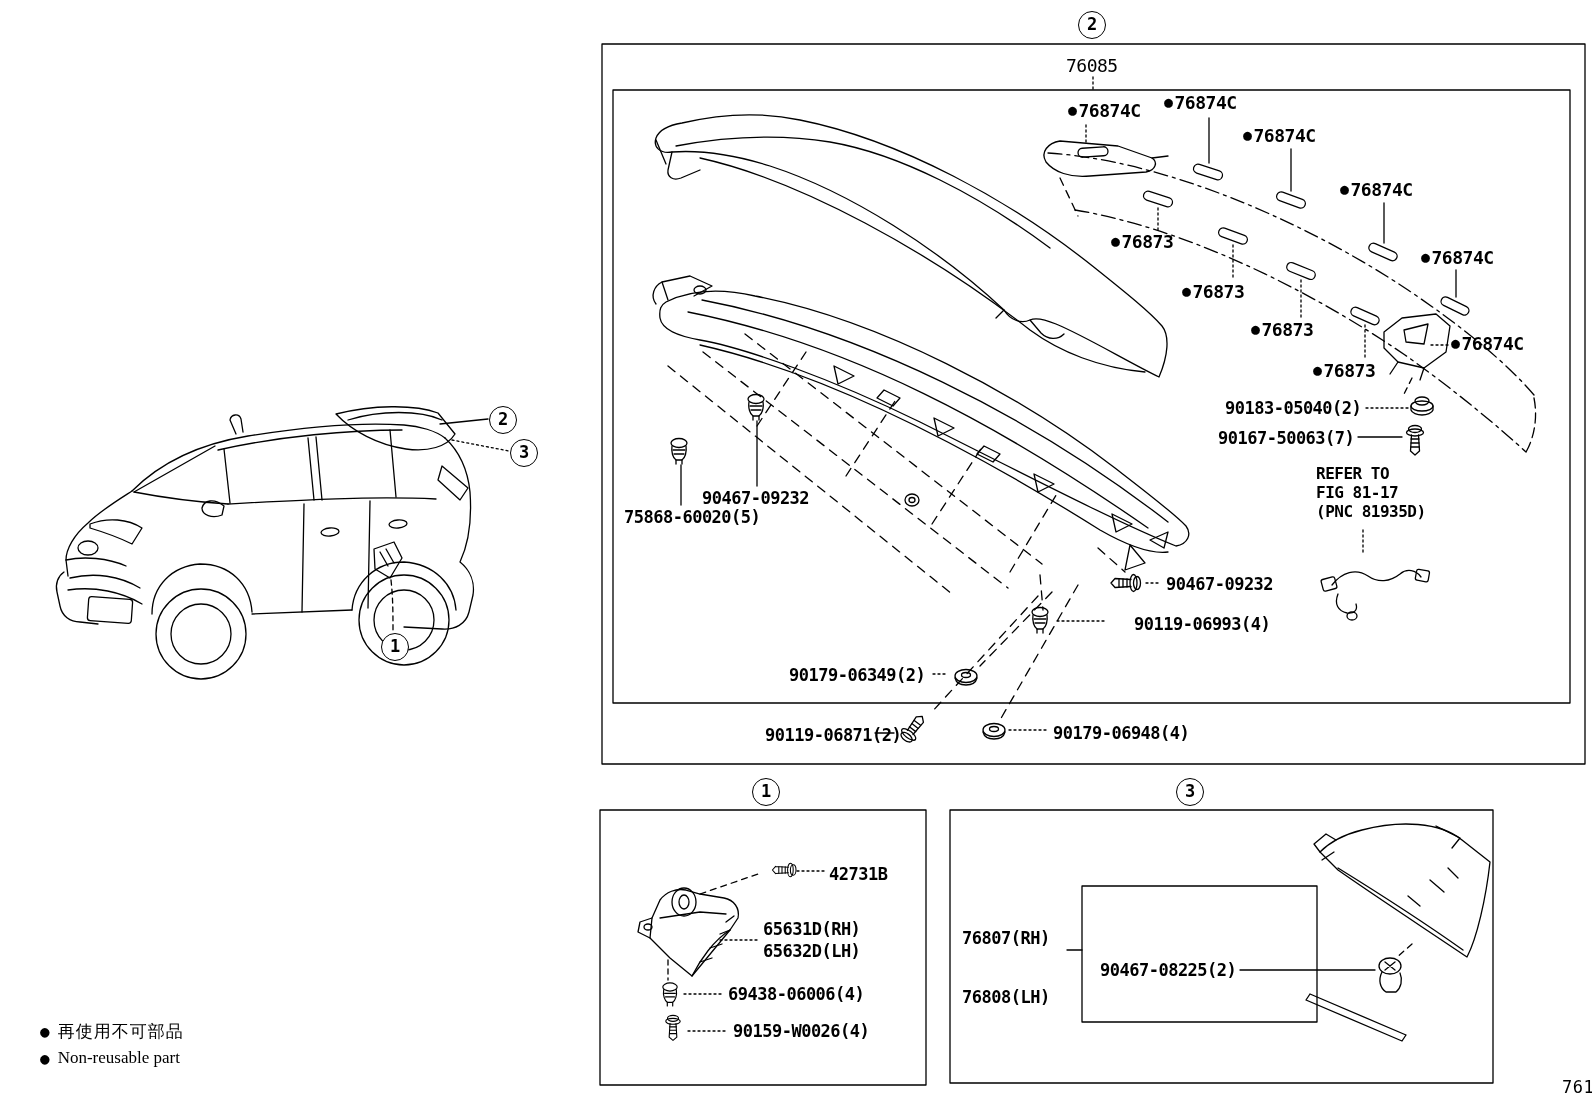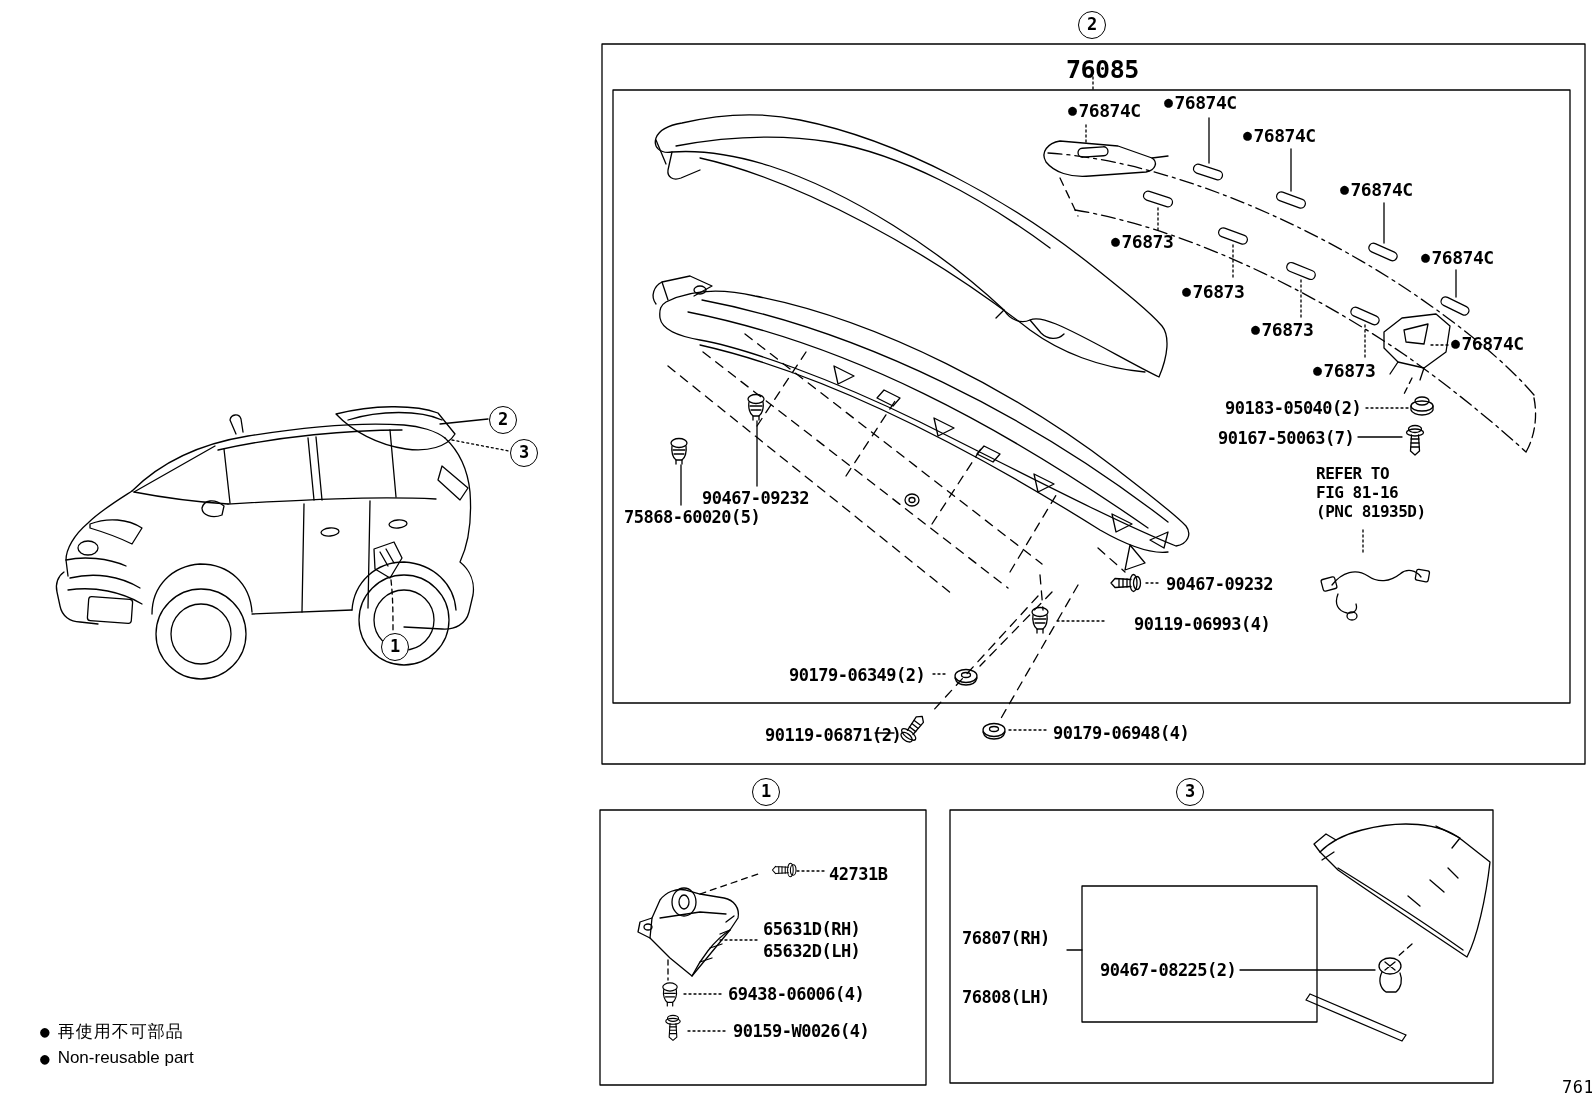--- a/index.html
+++ b/index.html
@@ -6,29 +6,29 @@
   #stage{position:relative;width:1592px;height:1099px;background:#ffffff;
          font-family:"DejaVu Sans Mono","Liberation Mono",monospace;color:#000;overflow:hidden;}
   #art{position:absolute;left:0;top:0;}
   #art path,#art line,#art rect,#art ellipse,#art circle,#art polyline{
     fill:none;stroke:#000;stroke-width:1.3;stroke-linecap:round;stroke-linejoin:round;}
   .lbl{position:absolute;font-size:17px;font-weight:bold;letter-spacing:-0.5px;
        white-space:nowrap;line-height:18px;}
   .blbl{position:absolute;display:flex;align-items:center;font-size:18px;font-weight:bold;
         letter-spacing:-0.5px;white-space:nowrap;line-height:19px;}
   .blbl .dot{font-size:15px;margin-right:2px;}
-  .title-num{position:absolute;font-size:25px;font-weight:bold;letter-spacing:-0.5px;}
+  .title-num{position:absolute;font-size:18px;font-weight:normal;letter-spacing:-0.5px;}
   .callout{position:absolute;width:26px;height:26px;border:1.8px solid #000;border-radius:50%;
            background:#fff;text-align:center;line-height:25px;font-size:17px;font-weight:bold;}
   .note{position:absolute;font-size:16px;font-weight:bold;letter-spacing:-0.5px;line-height:19px;}
   .note span{display:block;}
   .legend-row{position:absolute;display:flex;align-items:center;font-size:17px;}
   .legend-row .dot{font-size:16px;margin-right:8px;font-family:"DejaVu Sans Mono",monospace;}
   .legend-jp{font-family:Liberation Mono, monospace;letter-spacing:1px;}
-  .legend-en{font-family:Liberation Sans, sans-serif;}
+  .legend-en{font-family:Liberation Serif, serif;}
   .docnum{position:absolute;font-size:17px;letter-spacing:0.5px;}
 </style>
 </head>
 <body>
 
 <div id="stage">
 
 <svg id="art" width="1592" height="1099" viewBox="0 0 1592 1099">
   <defs>
     <g id="sym-pushclip">
@@ -323,21 +323,21 @@
 <div class="lbl" style="left:702px;top:489px">90467-09232</div>
 <div class="lbl" style="left:624px;top:508px">75868-60020(5)</div>
 <div class="lbl" style="left:1166px;top:575px">90467-09232</div>
 <div class="lbl" style="left:1134px;top:615px">90119-06993(4)</div>
 <div class="lbl" style="left:789px;top:666px">90179-06349(2)</div>
 <div class="lbl" style="left:765px;top:726px">90119-06871(2)</div>
 <div class="lbl" style="left:1053px;top:724px">90179-06948(4)</div>
 
 <div class="note" style="left:1316px;top:464px">
   <span>REFER TO</span>
-  <span>FIG 81-16</span>
+  <span>FIG 81-17</span>
   <span>(PNC 81935D)</span>
 </div>
 
 <div class="lbl" style="left:829px;top:865px">42731B</div>
 <div class="lbl" style="left:763px;top:920px">65631D(RH)</div>
 <div class="lbl" style="left:763px;top:942px">65632D(LH)</div>
 <div class="lbl" style="left:728px;top:985px">69438-06006(4)</div>
 <div class="lbl" style="left:733px;top:1022px">90159-W0026(4)</div>
 
 <div class="lbl" style="left:962px;top:929px">76807(RH)</div>

